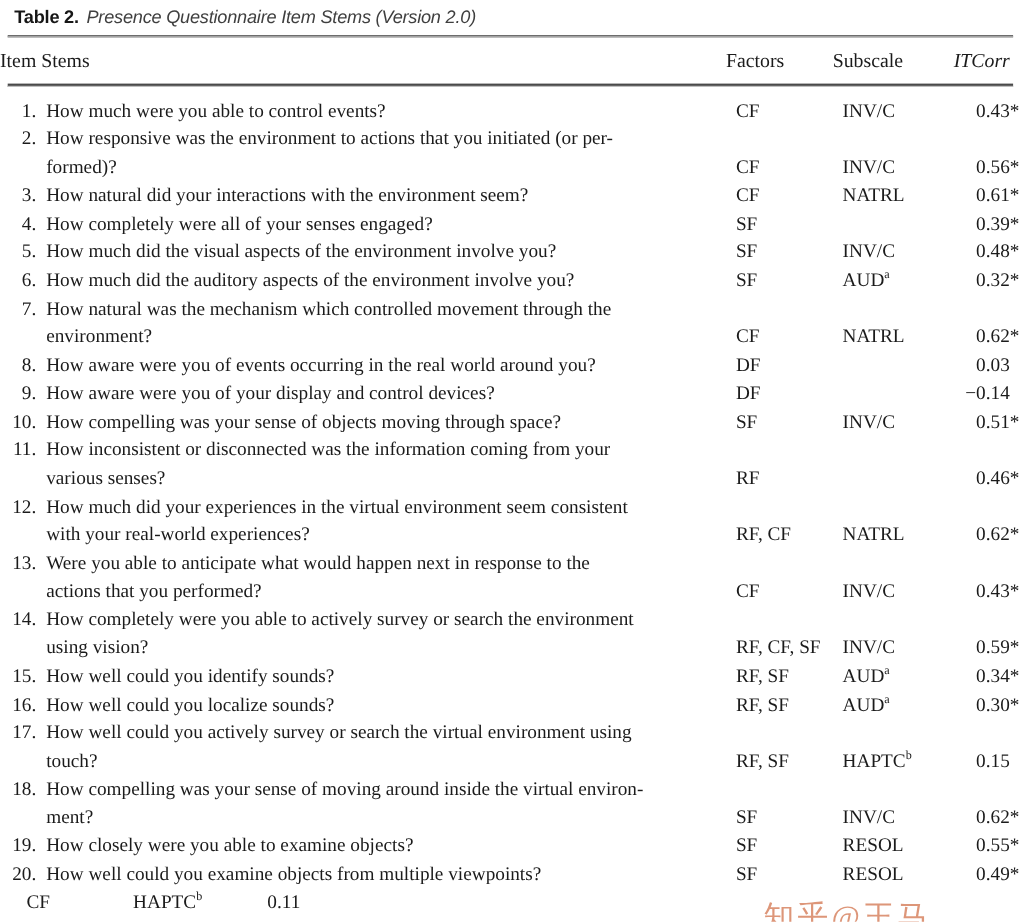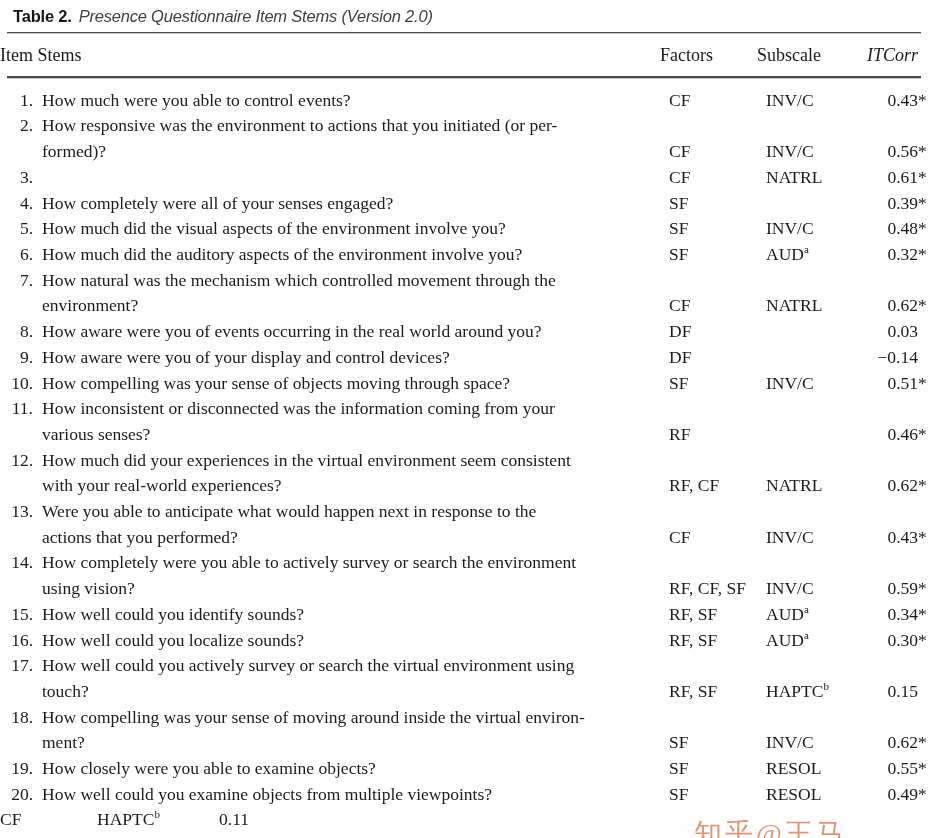--- a/index.html
+++ b/index.html
@@ -27,21 +27,21 @@
   .rule {
     height: 2.4px;
     background: #4a4a4a;
     margin: 0 7px;
     border-bottom: 1px solid #c9c9c9;
   }
 
   
   .cols { display: flex; align-items: flex-end; }
   .col-stems   { flex: 1 1 auto; min-width: 0; }
-  .col-factors { flex: 0 0 97px; }
+  .col-factors { flex: 0 0 97px; margin-left: 24px; }
   .col-sub     { flex: 0 0 92px; }
   .col-itc     { flex: 0 0 70px; display: flex; justify-content: flex-end; }
   .col-itc .itc-num  { text-align: right; margin-left: 18px; }
   .col-itc .itc-star { width: 10px; text-align: left; }
 
   
   .thead {
     font-size: 18px;
     padding: 11px 0 10px 0;
   }
@@ -133,20 +133,21 @@
         <div class="col-sub"><span>INV/C</span></div>
         <div class="col-itc">
           <span class="itc-num">0.56</span>
           <span class="itc-star">*</span>
         </div>
       </div>
       <div class="row cols">
         <div class="col-stems">
           <div class="stem-line">
             <span class="stem-num">3.</span>
+            <span class="stem-text"><span>How natural did your interactions with the environment seem?</span></span>
           </div>
         </div>
         <div class="col-factors">CF</div>
         <div class="col-sub"><span>NATRL</span></div>
         <div class="col-itc">
           <span class="itc-num">0.61</span>
           <span class="itc-star">*</span>
         </div>
       </div>
       <div class="row cols">

